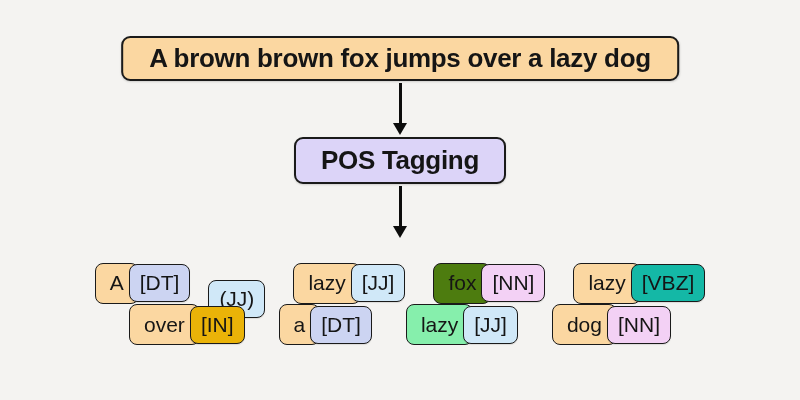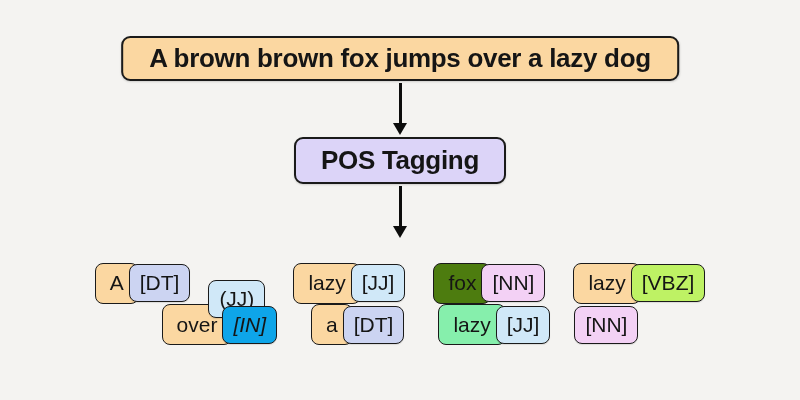--- a/index.html
+++ b/index.html
@@ -127,35 +127,36 @@
     <div class="chip">
       <span class="word" style="background: rgb(251, 215, 161);">lazy</span>
       <span class="tag" style="background: rgb(208, 232, 248);">[JJ]</span>
     </div>
     <div class="chip">
       <span class="word" style="background: #4d7c0f;">fox</span>
       <span class="tag" style="background: rgb(243, 209, 245);">[NN]</span>
     </div>
     <div class="chip">
       <span class="word" style="background: rgb(251, 215, 161);">lazy</span>
-      <span class="tag" style="background: #bef264;">[VBZ]</span>
+      <span class="tag" style="background: #14b8a6;">[VBZ]</span>
     </div>
   </div>
 
   <div class="row row2">
     <div class="chip">
       <span class="word" style="background: rgb(251, 215, 161);">over</span>
-      <span class="tag" style="background: #0ea5e9; font-style: italic;">[IN]</span>
+      <span class="tag" style="background: #eab308;">[IN]</span>
     </div>
     <div class="chip">
       <span class="word" style="background: rgb(251, 215, 161);">a</span>
       <span class="tag" style="background: rgb(204, 212, 242);">[DT]</span>
     </div>
     <div class="chip">
       <span class="word" style="background: #86efac;">lazy</span>
       <span class="tag" style="background: rgb(208, 232, 248);">[JJ]</span>
     </div>
     <div class="chip">
+      <span class="word" style="background: rgb(251, 215, 161);">dog</span>
       <span class="tag" style="background: rgb(243, 209, 245);">[NN]</span>
     </div>
   </div>
 
 </div>
 
 </body></html>

